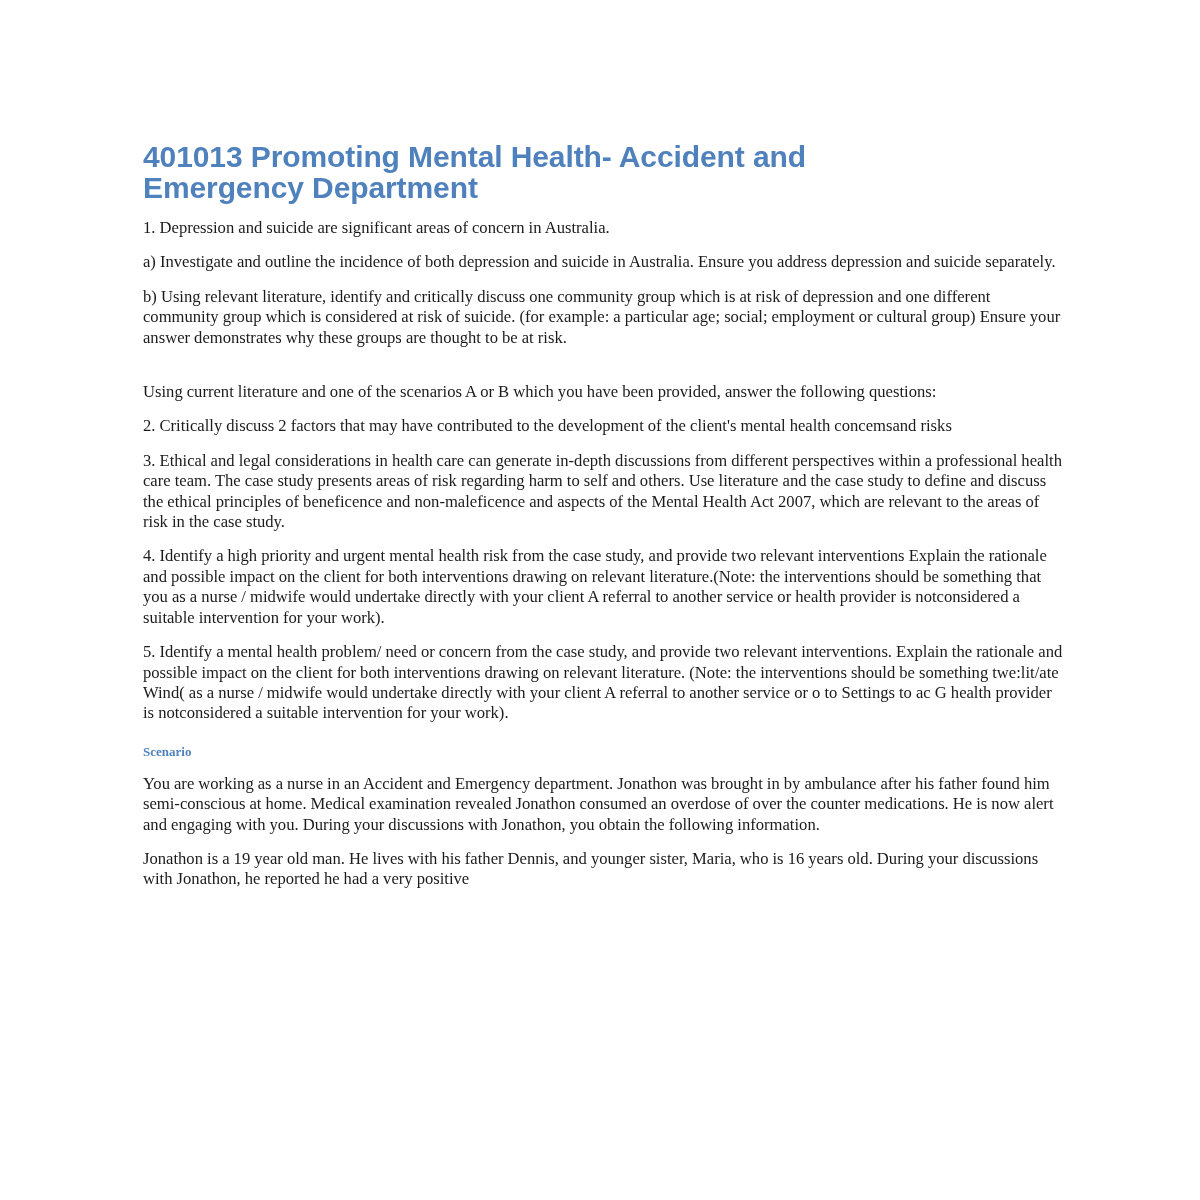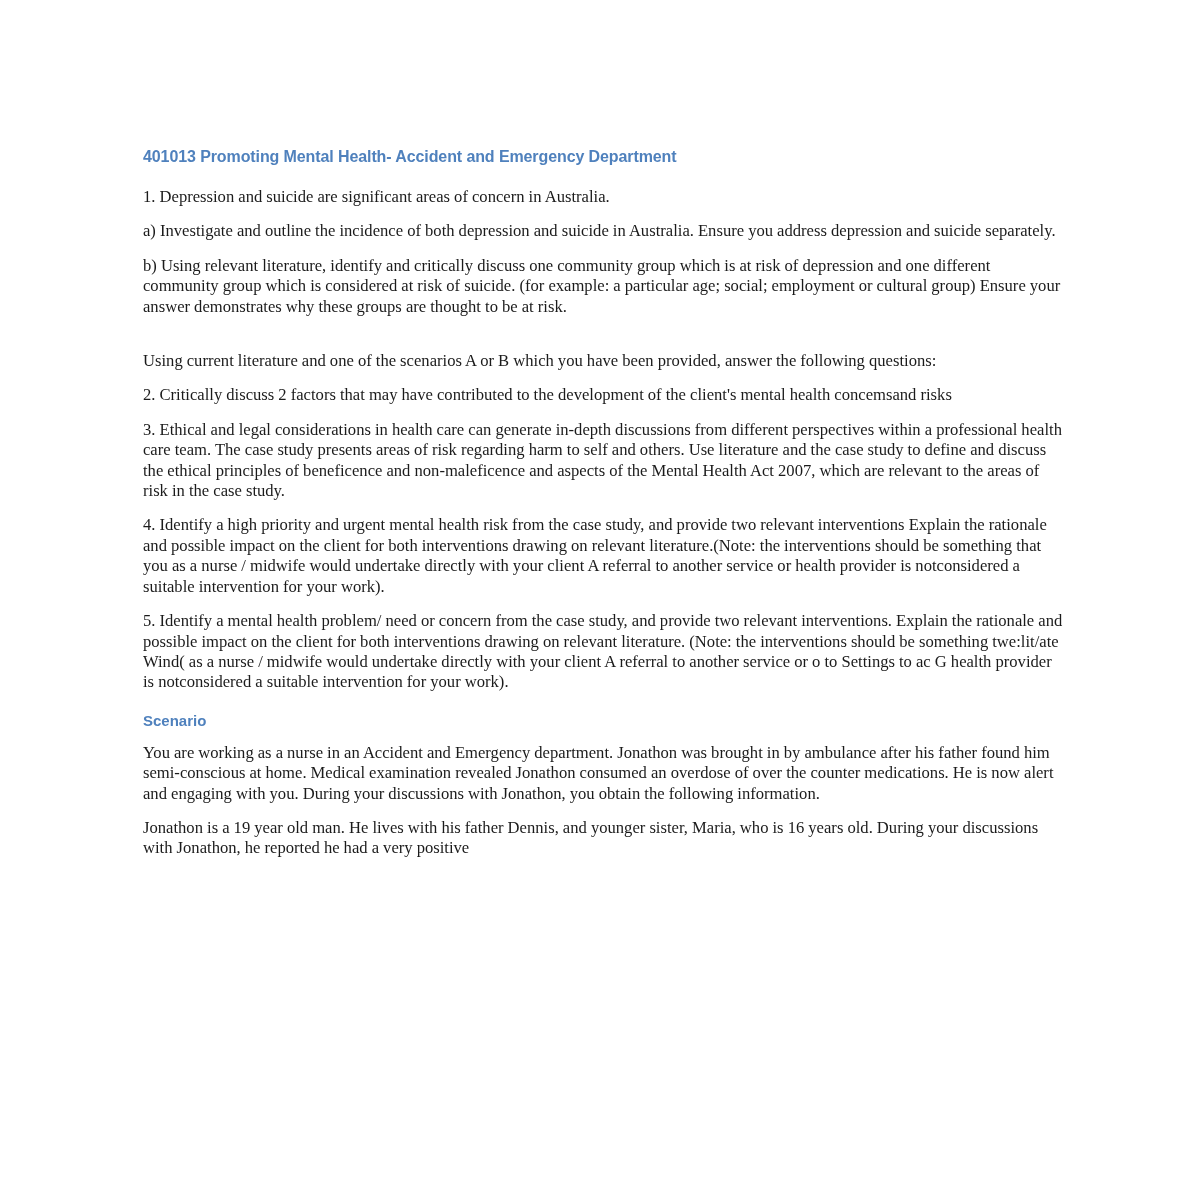--- a/index.html
+++ b/index.html
@@ -27,32 +27,32 @@
   .doc-body {
     position: absolute;
     left: 143px;
     top: 141px;
     width: 920px;
   }
 
   
   .doc-title {
     font-family: "Liberation Sans", "DejaVu Sans", sans-serif;
-    font-size: 16px;
+    font-size: 30px;
     line-height: 31px;
     font-weight: bold;
     color: #4f81bd;
     letter-spacing: -0.1px;
     margin: 0 0 14px 0;
     width: 800px;
   }
 
   .doc-subheading {
-    font-family: Liberation Sans, sans-serif;
-    font-size: 15px;
+    font-family: Liberation Serif, serif;
+    font-size: 13px;
     line-height: 20px;
     font-weight: bold;
     color: #4f81bd;
     margin: 19px 0 11px 0;
   }
 
   
   .para {
     font-family: "Liberation Serif", "DejaVu Serif", serif;
     font-size: 17.4px;

